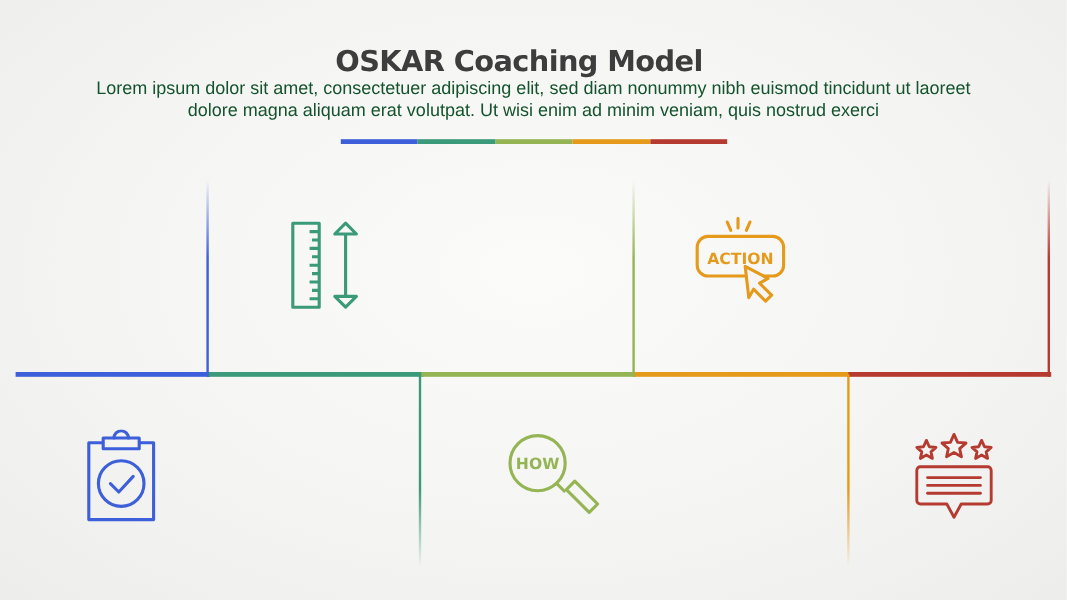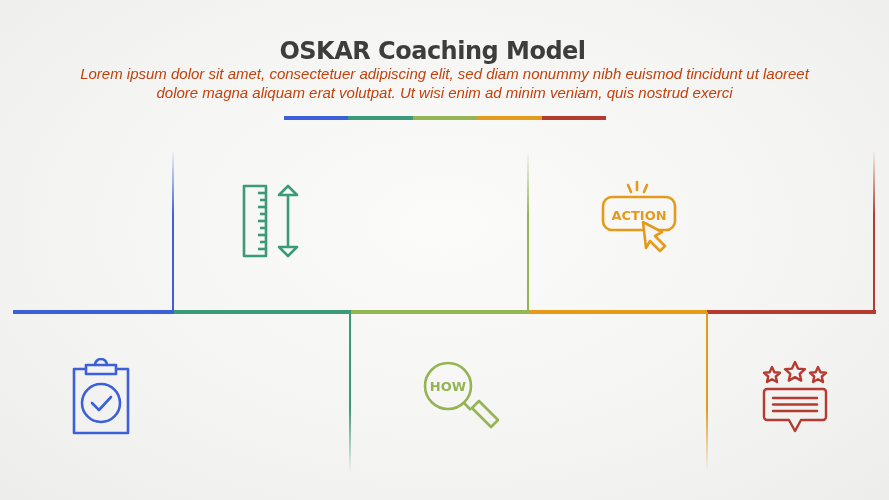--- a/index.html
+++ b/index.html
@@ -9,21 +9,21 @@
     font-family: "Liberation Sans", sans-serif;
     position: relative;
   }
   .title {
     position: absolute; left: 0; top: 24px; width: 865px; text-align: center;
     font-family: "DejaVu Sans", sans-serif; font-weight: bold; font-size: 24px;
     color: #3d3d3d; letter-spacing: -0.5px; margin-top: 13px;
   }
   .subtitle {
     position: absolute; left: 60px; top: 64px; width: 769px; text-align: center;
-    font-size: 15px; line-height: 19px; color: #c2410c; font-style: italic;
+    font-size: 15px; line-height: 19px; color: #14532d;
   }
   .colorbar { position: absolute; left: 284px; top: 116px; height: 4px; display: flex; }
   .colorbar span { width: 64.4px; height: 4px; display: block; }
 
   .hline { position: absolute; height: 4px; }
   .vline { position: absolute; width: 2px; }
 
   .block { position: absolute; }
   .icon { position: absolute; }
   .icon svg { display: block; }
@@ -77,21 +77,21 @@
     <path d="M39 64 L48 73 L57 64 Z"></path>
   </svg>
 </div>
 
 <div class="block">
   
   
   
 </div>
 
-<div class="icon" style="left:600px; top:180px;text-align:right;">
+<div class="icon" style="left:578px; top:180px;text-align:right;">
   <svg width="80" height="80" viewBox="0 0 80 80" fill="none" stroke="#e59a1c" stroke-width="2.6" stroke-linejoin="round" stroke-linecap="round">
     <line x1="28" y1="5" x2="31" y2="12"></line>
     <line x1="37" y1="2" x2="37" y2="10"></line>
     <line x1="47" y1="5" x2="44" y2="12"></line>
     <rect x="3" y="17" width="72" height="33" rx="9"></rect>
     <text x="39" y="40" text-anchor="middle" fill="#e59a1c" stroke="none" font-family="DejaVu Sans, sans-serif" font-weight="bold" font-size="13">ACTION</text>
     <path d="M43 42 L62 52 L55 56 L65 66 L60 71 L50 61 L46 68 Z" fill="#f6f5f3"></path>
   </svg>
 </div>
 

